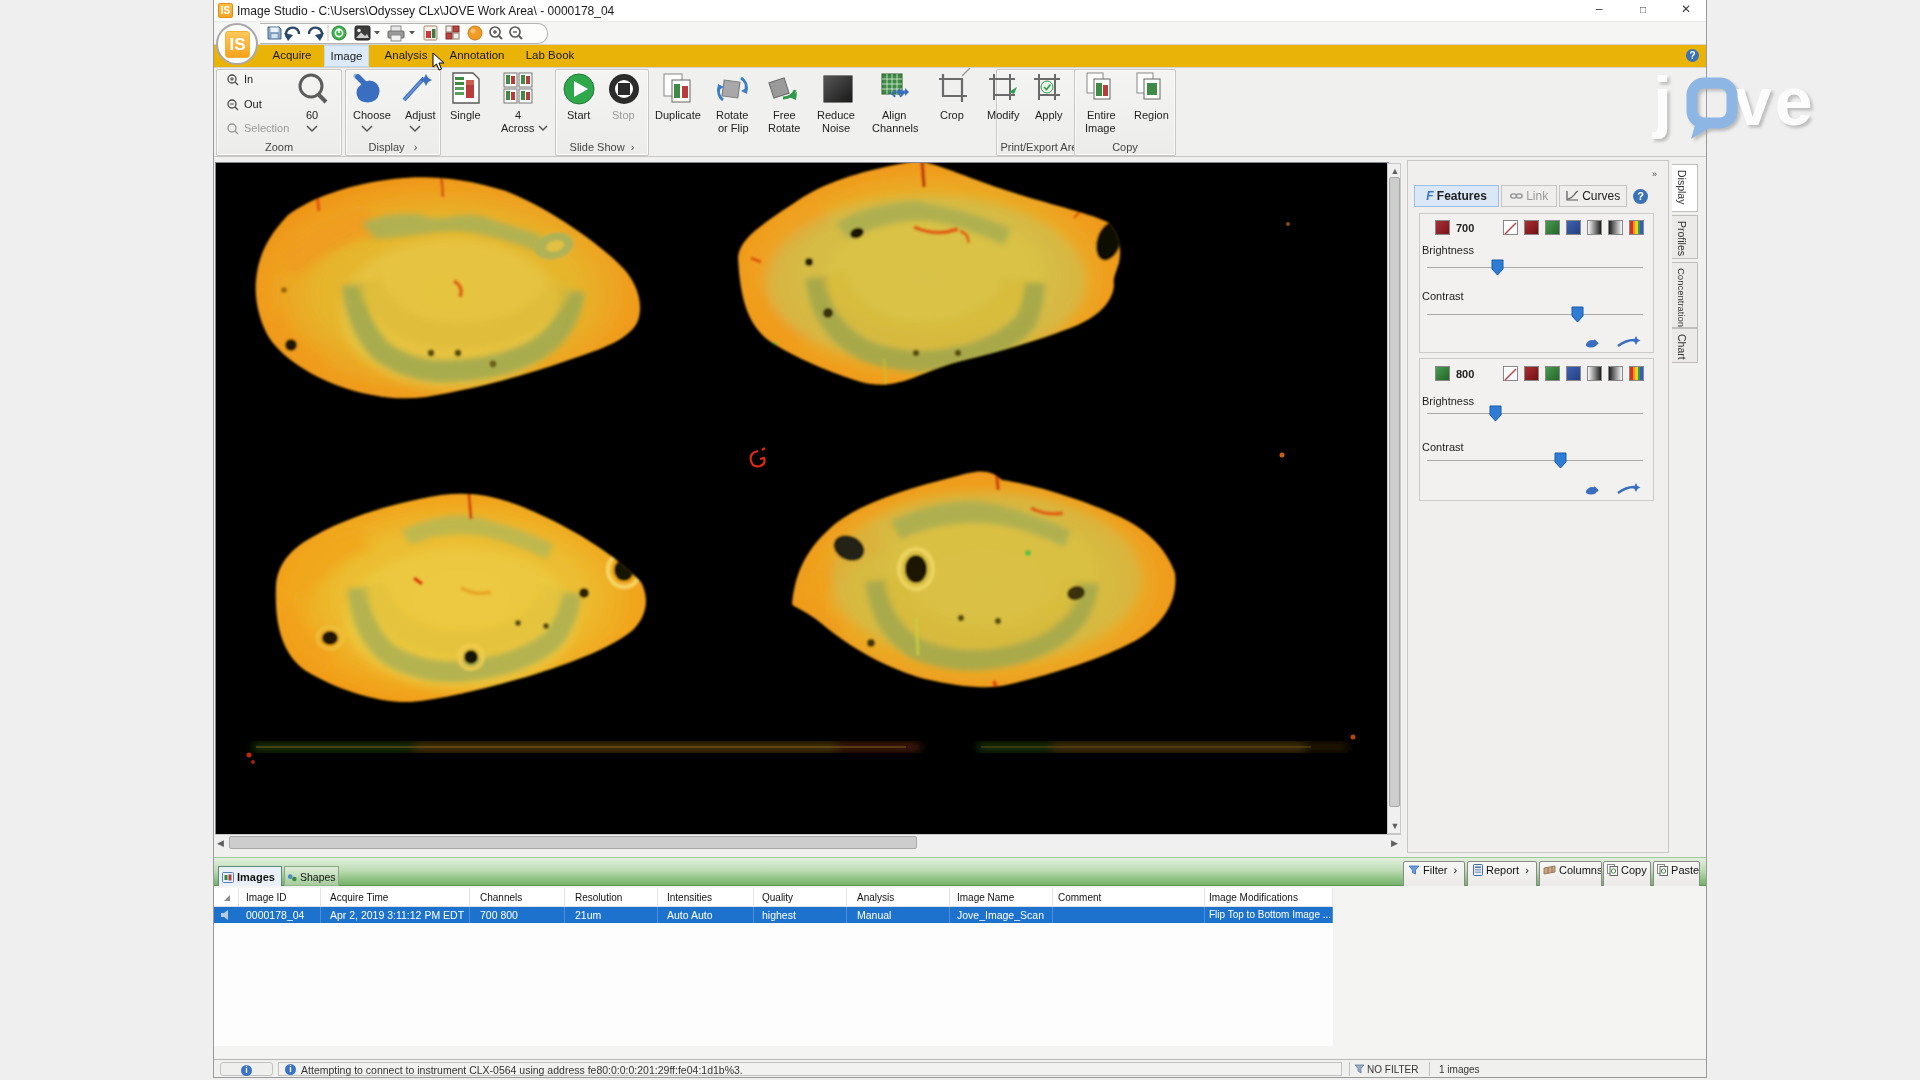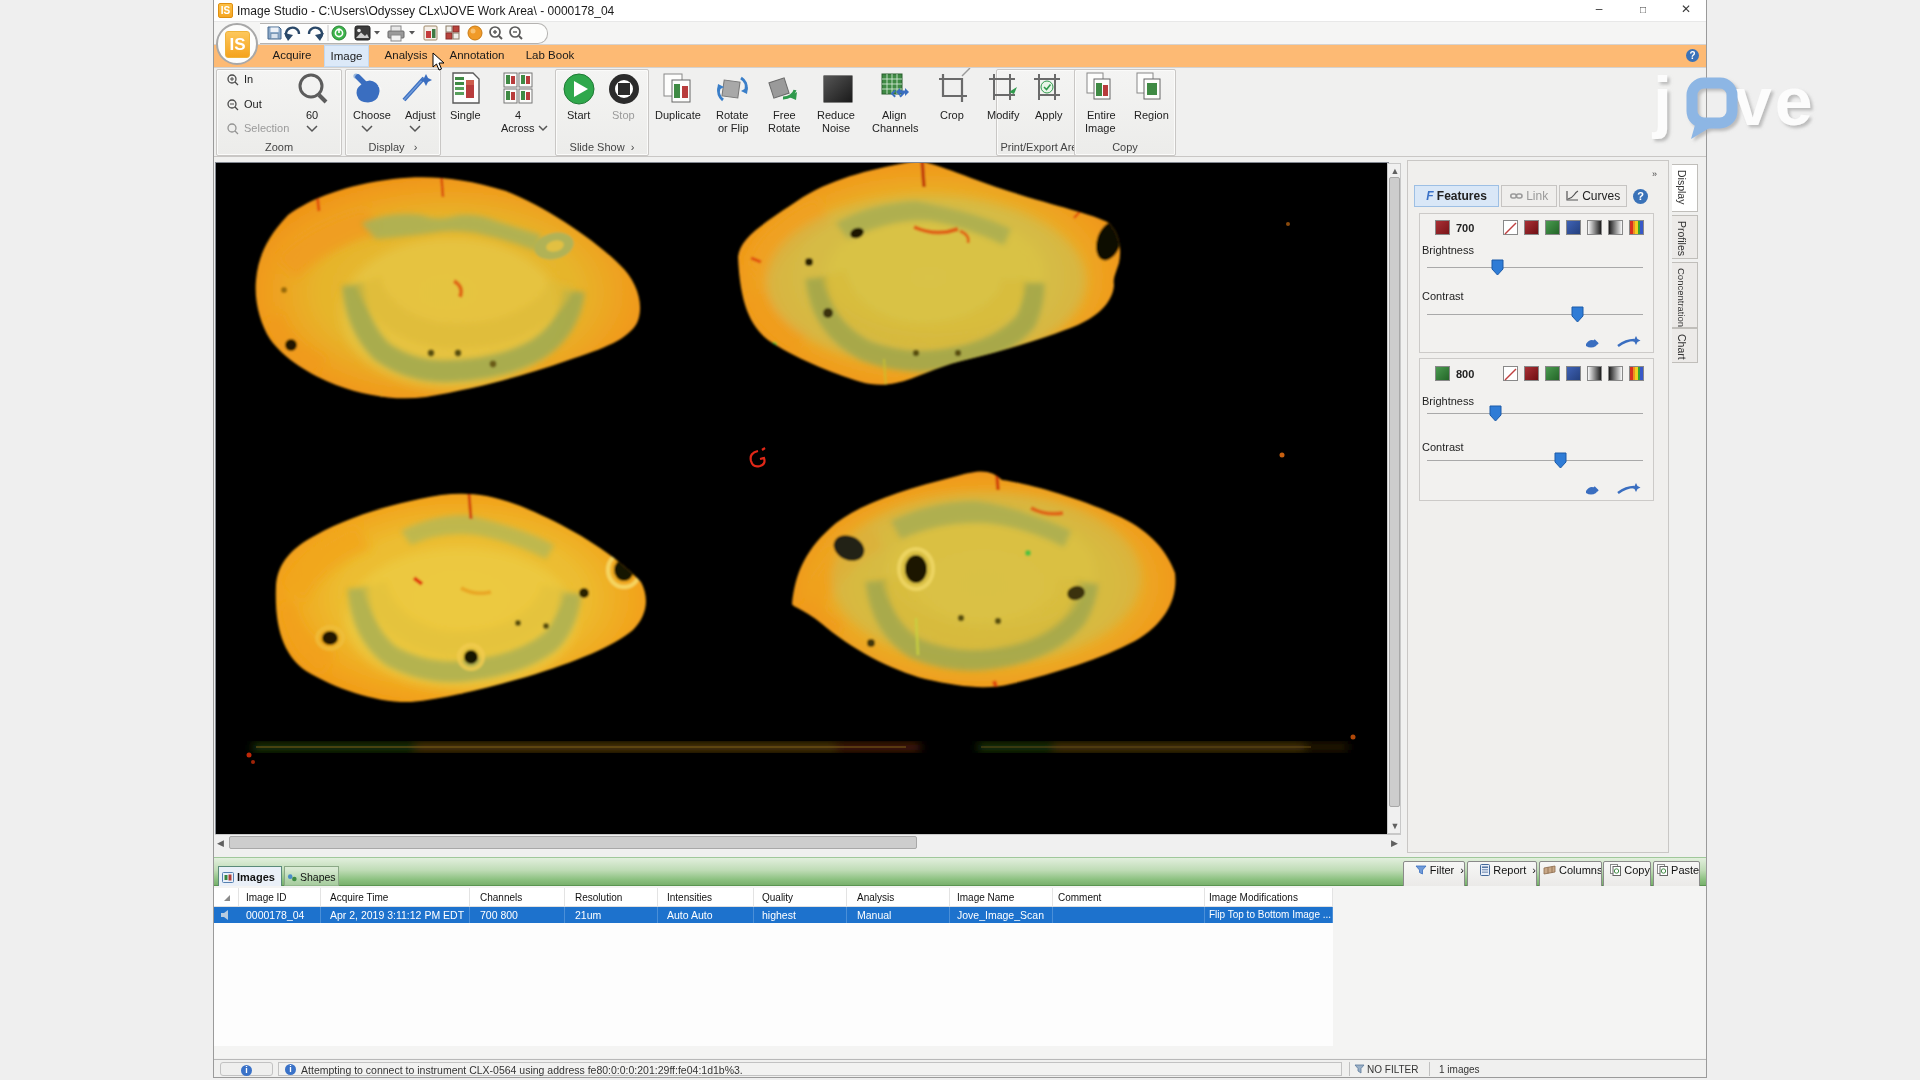--- a/index.html
+++ b/index.html
@@ -10,21 +10,21 @@
 #titlebar .ticon { position:absolute; left:4px; top:3px; width:15px; height:15px; background:linear-gradient(#fcbf45,#f5a623); border:1px solid #e09010; border-radius:2px; color:#fff; font-size:10px; font-weight:bold; text-align:center; line-height:14px;}
 #titlebar .ttext { position:absolute; left:23px; top:4px; font-size:12px; color:#1a1a1a; }
 .winbtn { position:absolute; top:0px; width:30px; height:20px; text-align:center; color:#3a3a3a; font-size:12px; line-height:19px;}
 
 #qat { position:absolute; left:0; top:22px; width:100%; height:23px; background:#f5f5f4; }
 #qatline { position:absolute; left:0; top:44px; width:100%; height:1px; background:#d5d3d1; }
 #qatoutline { position:absolute; left:46px; top:1px; width:288px; height:21px; border:1px solid #b5b3b1; border-radius:0 10px 10px 0; border-left:none; background:#fdfdfc;}
 #bigbtn { position:absolute; left:2px; top:23px; width:42px; height:42px; border-radius:50%; background:#fdfdfc; border:2px solid #a8a8a8; z-index:5;}
 #bigbtn .isq { position:absolute; left:7px; top:6px; width:25px; height:27px; background:linear-gradient(#fdc75c,#f5a31d); border:1px solid #efb33a; border-radius:3px; color:#fff; font-weight:bold; font-size:17px; text-align:center; line-height:26px;}
 
-#tabrow { position:absolute; left:0; top:45px; width:100%; height:22px; background:#fdba74; }
+#tabrow { position:absolute; left:0; top:45px; width:100%; height:22px; background:#eab308; }
 .rtab { position:absolute; top:0; height:22px; font-size:11.5px; color:#1a1a1a; text-align:center; line-height:21px; }
 .rtab.sel { background:#dce9f8; border:1px solid #c2d8f0; z-index:5; }
 
 #ribbon { position:absolute; left:0; top:67px; width:100%; height:90px; background:#f0f0ef; border-bottom:1px solid #c9c7c5; border-top:1px solid #d4d2d0;}
 .rgroup { position:absolute; top:1px; height:87px; border:1px solid #c9c7c5; border-radius:2px; background:linear-gradient(#f4f4f3,#ececea); box-shadow:inset 0 0 0 1px #fbfbfa;}
 .rglabel { position:absolute; bottom:1px; left:0; width:100%; height:13px; font-size:11px; color:#444; text-align:center; line-height:13px;}
 
 #imgarea { position:absolute; left:1px; top:162px; width:1174px; height:688px; background:#000; border:1px solid #828790; }
 #vsb { position:absolute; left:1173px; top:163px; width:14px; height:671px; background:#f0f0f0; border:1px solid #c8c8c8;}
 #hsb { position:absolute; left:1px; top:834px; width:1186px; height:16px; background:#f0f0f0; border-top:1px solid #c8c8c8;}
@@ -39,21 +39,21 @@
 .ftab { position:absolute; top:24px; height:22px; background:#efeeec; border:1px solid #c6c4c2; font-size:12px; color:#222; text-align:center; line-height:21px;}
 .ftab.sel { background:#d9e7f7; border-color:#9dbfe4; font-weight:bold;}
 .chbox { position:absolute; left:11px; width:235px; background:#f2f1ef; border:1px solid #cccac8; }
 .swatch { position:absolute; width:15px; height:15px; border:1px solid #888; }
 .sliderline { position:absolute; height:1px; background:#a9a9a9; }
 .sliderthumb { position:absolute; width:13px; height:17px; }
 .slabel { position:absolute; font-size:11px; color:#222; }
 
 #greenbar { position:absolute; left:0; top:857px; width:100%; height:29px; background:linear-gradient(#e2efdd,#bfdcb6 45%,#8cc180 80%,#79b06c); border-top:1px solid #a0c89a; border-bottom:1px solid #5a9551;}
 .btab { position:absolute; top:8px; height:21px; line-height:20px; border:1px solid #8aa886; border-bottom:none; font-size:11px; font-weight:bold; color:#111; white-space:nowrap; }
-.gbtn { position:absolute; top:3px; height:29px; white-space:nowrap; overflow:hidden; background:linear-gradient(#f7f7f6,#e9e8e6); border:1px solid #8a8a8a; border-radius:2px; font-size:11px; color:#111;text-align:right; }
+.gbtn { position:absolute; top:3px; height:29px; white-space:nowrap; overflow:hidden; background:linear-gradient(#f7f7f6,#e9e8e6); border:1px solid #8a8a8a; border-radius:2px; font-size:11px; color:#111; }
 #tablearea { position:absolute; left:0; top:886px; width:1492px; height:172px; background:#f4f4f3; }
 #tblheader { position:absolute; left:0; top:2px; width:1119px; height:19px; background:#fff; border-bottom:1px solid #e0e0e0;}
 .th { position:absolute; top:0; height:19px; font-size:10px; white-space:nowrap; color:#111; line-height:19px; border-right:1px solid #e3e3e3; }
 #selrow { position:absolute; left:0; top:21px; width:1119px; height:16px; background:#1d72cd; }
 .td { position:absolute; top:0; height:16px; font-size:10.5px; white-space:nowrap; overflow:hidden; color:#fff; line-height:16px; border-right:1px solid #4a8fd8;}
 #tblbody { position:absolute; left:0; top:37px; width:1119px; height:123px; background:#fdfdfd; }
 #statusbar { position:absolute; left:0; top:1059px; width:1492px; height:18px; background:#f0f0ef; border-top:1px solid #b8b8b8; }
 .sbox { position:absolute; top:2px; height:14px; border:1px solid #c2c2c2; background:#efefee; font-size:11px; color:#333; }
 </style>
 </head>

